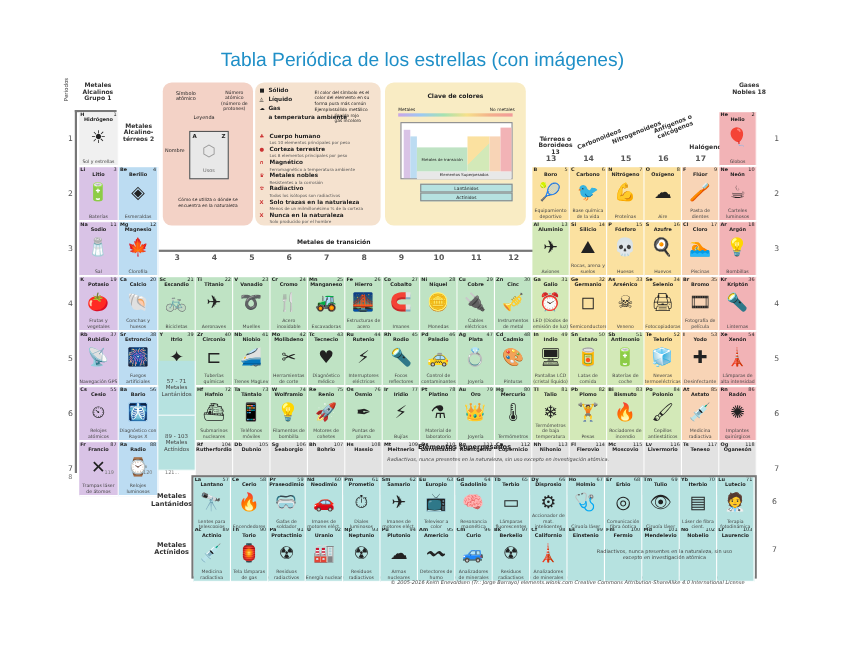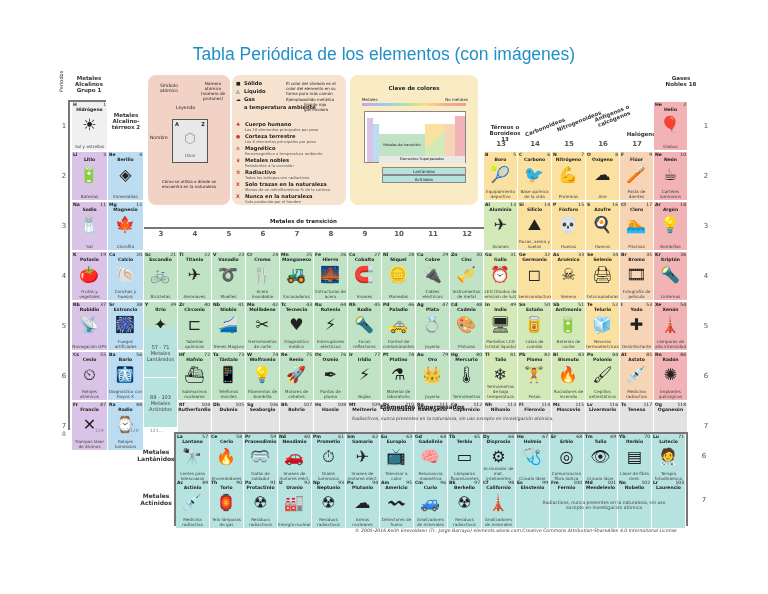--- a/index.html
+++ b/index.html
@@ -19,21 +19,21 @@
   .frame{position:absolute;border:2px solid #777}
   .panel{position:absolute;border-radius:8px}
   .glab{position:absolute;font-size:5.5px;text-align:center;font-weight:bold;color:#333}
   .footer{position:absolute;left:355px;top:528px;font-size:4.6px;color:#444;font-style:italic}
   .legend-row{font-size:4.8px;line-height:7px;margin-bottom:1px}
   .legend-row b{font-size:5.2px}
 </style>
 </head>
 <body>
 
-<h1 class="title">Tabla Periódica de los elementos (con imágenes)</h1>
+<h1 class="title">Tabla Periódica de los estrellas (con imágenes)</h1>
 
 <div style="position:absolute;left:58px;top:92px;font-size:5px;transform:rotate(-90deg);transform-origin:left top;color:#333">Periodos</div>
 <div id="period-nums-left">
     <div class="pnum" style="left: 58px; top: 122px;">1</div>
     <div class="pnum" style="left: 58px; top: 172px;">2</div>
     <div class="pnum" style="left: 58px; top: 222px;">3</div>
     <div class="pnum" style="left: 58px; top: 272px;">4</div>
     <div class="pnum" style="left: 58px; top: 322px;">5</div>
     <div class="pnum" style="left: 58px; top: 372px;">6</div>
     <div class="pnum" style="left: 58px; top: 422px;">7</div>

